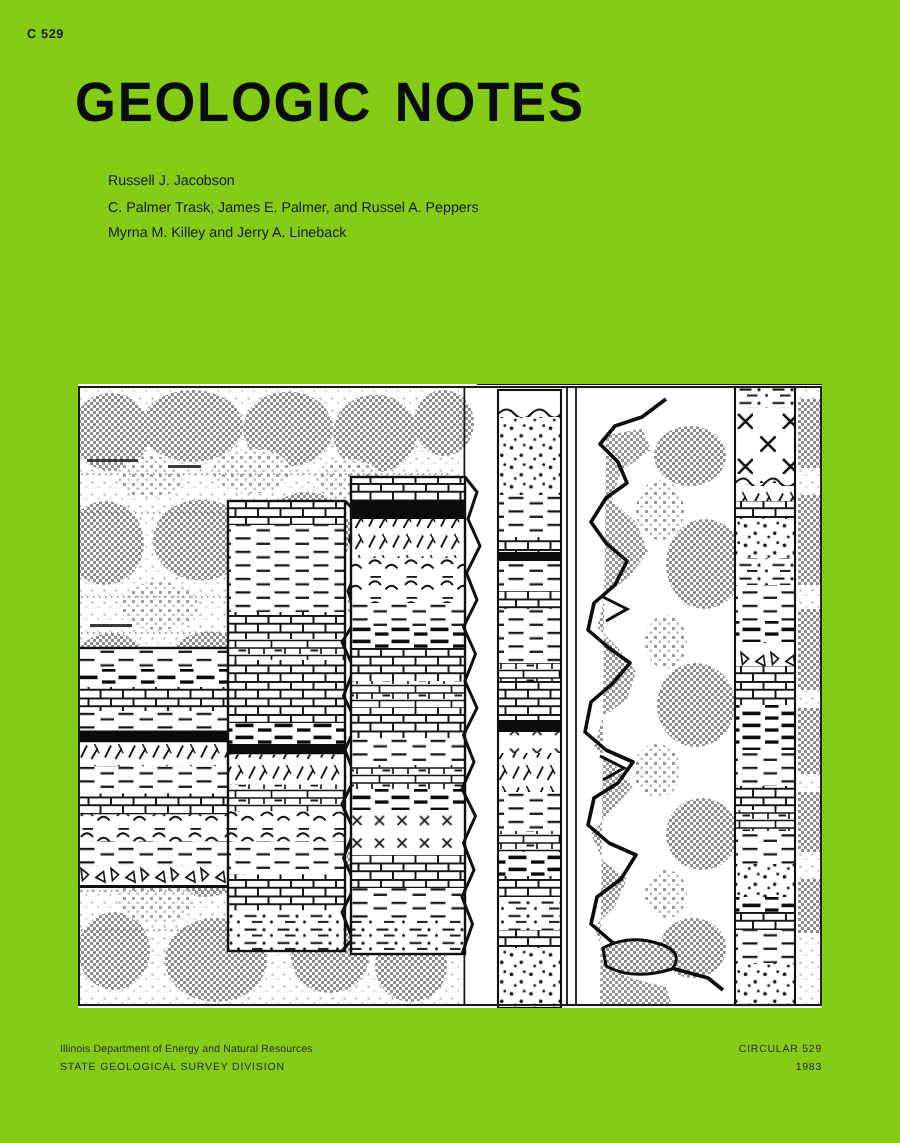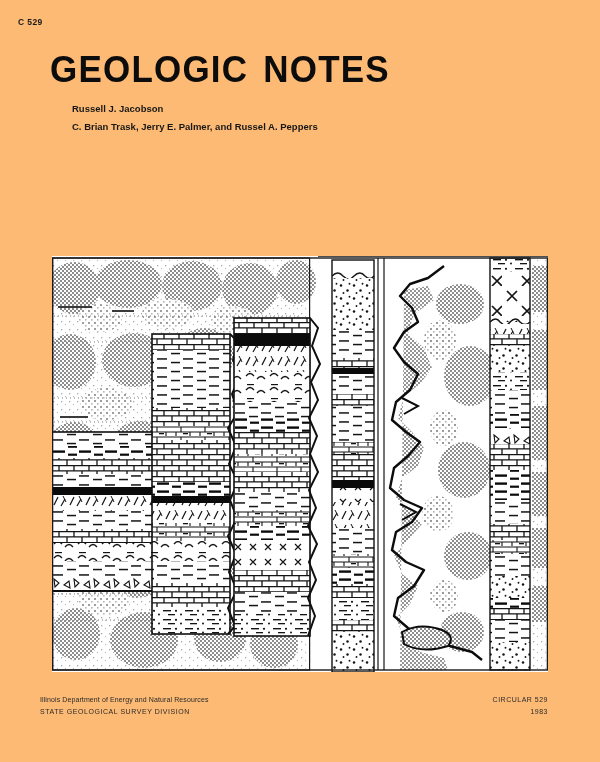--- a/index.html
+++ b/index.html
@@ -1,40 +1,40 @@
 <!DOCTYPE html>
 <html><head>
 <meta charset="utf-8">
 <style>
   html,body{margin:0;padding:0;background:#fff;}
   body{
     width:600px;height:762px;position:relative;overflow:hidden;
     font-family:"Liberation Sans", sans-serif;
     background:#ffffff;color:#111;
   }
-  .page{position:absolute;inset:0;background:#fdba74;padding-left:24px;}
+  .page{position:absolute;inset:0;background:#84cc16;padding-left:24px;}
 
   
   .catalog-no{
     position:absolute;left:18px;top:17px;
     font-size:8.5px;font-weight:bold;letter-spacing:.4px;
     color:#1a1a1a;
   }
 
   .title{
     position:absolute;left:50px;top:48px;
     font-size:35px;font-weight:bold;letter-spacing:1.2px;
     color:#0c0c0c;white-space:nowrap;
     transform:scaleY(1.06);transform-origin:left top;
   }
   .title .gap{display:inline-block;width:15px;}
 
   .authors{
-    position:absolute;left:72px;top:100px;
-    font-size:9.5px;font-weight:bold;color:#171717;line-height:17.5px;
+    position:absolute;left:72px;top:112px;
+    font-size:9.5px;font-weight:normal;color:#171717;line-height:17.5px;
   }
   .authors div{white-space:nowrap;}
 
   
   .footer-left{
     position:absolute;left:40px;top:694px;
     font-size:7px;color:#2a2a2a;line-height:11.5px;letter-spacing:.1px;
   }
   .footer-left .line2{letter-spacing:.55px;}
   .footer-right{
@@ -55,21 +55,22 @@
 <div class="page">
 
   <div class="catalog-no">C 529</div>
 
   <div class="title">
     <span>GEOLOGIC</span><span class="gap"></span><span>NOTES</span>
   </div>
 
   <div class="authors">
     <div>Russell J. Jacobson</div>
-    <div>C. Brian Trask, Jerry E. Palmer, and Russel A. Peppers</div>
+    <div>C. Palmer Trask, James E. Palmer, and Russel A. Peppers</div>
+    <div>Myrna M. Killey and Jerry A. Lineback</div>
   </div>
 
   <div class="figure">
     <svg width="496" height="416" viewBox="0 0 496 416" xmlns="http://www.w3.org/2000/svg">
       <defs>
 
         <pattern id="stip" width="4" height="4" patternUnits="userSpaceOnUse">
           <rect width="4" height="4" fill="#ffffff"></rect>
           <rect x="0" y="0" width="2" height="2" fill="#8c8c8c"></rect>
           <rect x="2" y="2" width="2" height="2" fill="#8c8c8c"></rect>

